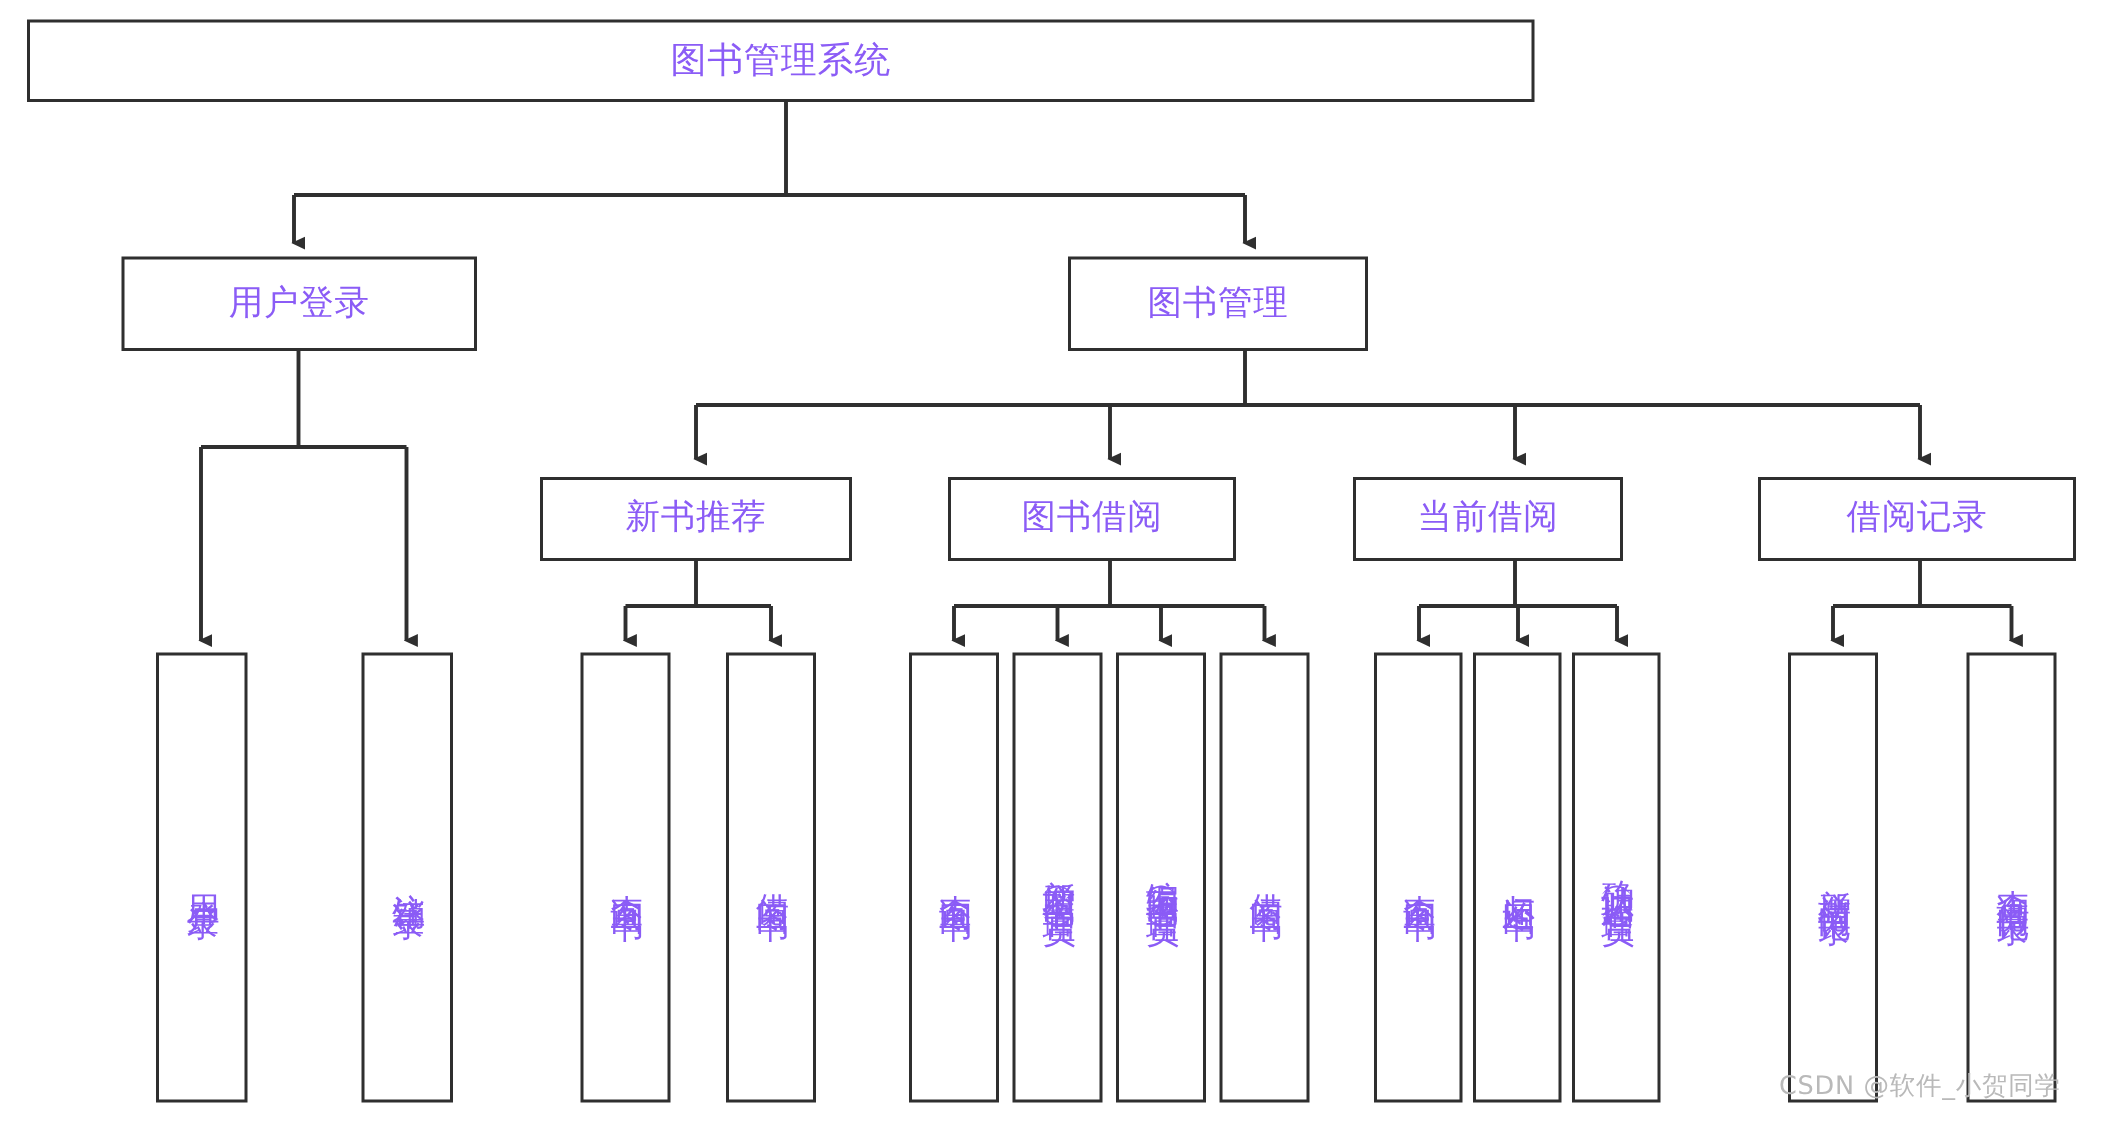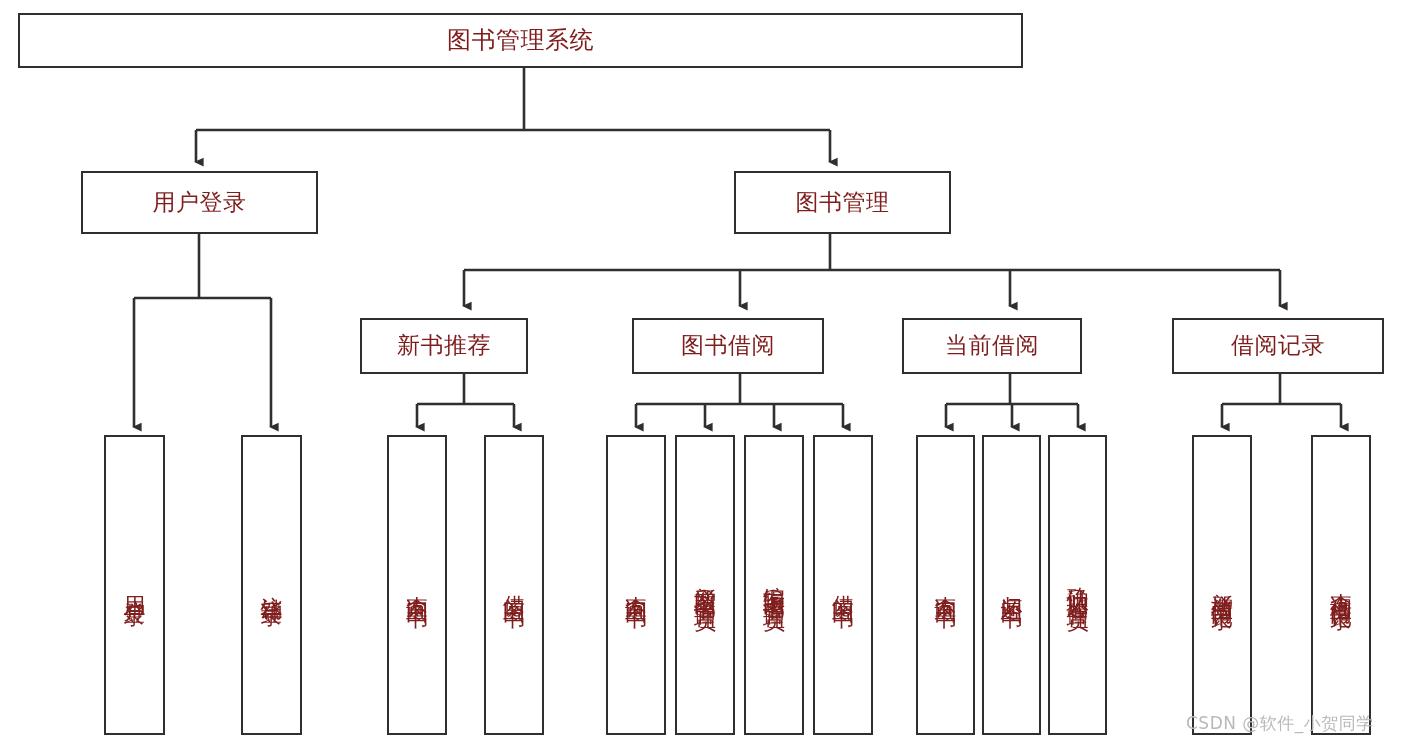--- a/index.html
+++ b/index.html
@@ -27,21 +27,21 @@
     pointer-events: none;
   }
   .node {
     position: absolute;
     box-sizing: border-box;
     border: 2.5px solid #2f2f2f;
     background: #ffffff;
     display: flex;
     align-items: center;
     justify-content: center;
-    color: #7f1d1d;
+    color: #8b5cf6;
     line-height: 1.18;
   }
   .node.horiz {
     font-size: 23px;
     letter-spacing: 0.5px;
   }
   .node.root {
     font-size: 24px;
   }
   .node.leaf {
@@ -118,23 +118,23 @@
       <path d="M1280,374 L1280,404"></path>
       <path d="M1222,404 L1341,404"></path>
       <path d="M1222,404 L1222,427" marker-end="url(#arrow)"></path>
       <path d="M1341,404 L1341,427" marker-end="url(#arrow)"></path>
     </g>
   </svg>
 
   <div class="node root horiz" style="left:18px; top:13px; width:1005px; height:55px;">图书管理系统</div>
 
   <div class="node horiz" style="left:81px; top:171px; width:237px; height:63px;">用户登录</div>
-  <div class="node horiz" style="left:734px; top:171px; width:217px; height:63px;">图书管理</div>
+  <div class="node horiz" style="left:712px; top:171px; width:200px; height:63px;">图书管理</div>
 
-  <div class="node horiz" style="left:360px; top:318px; width:168px; height:56px;">新书推荐</div>
+  <div class="node horiz" style="left:360px; top:318px; width:208px; height:56px;">新书推荐</div>
   <div class="node horiz" style="left:632px; top:318px; width:192px; height:56px;">图书借阅</div>
   <div class="node horiz" style="left:902px; top:318px; width:180px; height:56px;">当前借阅</div>
   <div class="node horiz" style="left:1172px; top:318px; width:212px; height:56px;">借阅记录</div>
 
   <div class="node leaf" style="left:104px; top:435px; width:61px; height:300px;">
     <span class="vtext">用户登录</span>
   </div>
   <div class="node leaf" style="left:241px; top:435px; width:61px; height:300px;">
     <span class="vtext">注销登录</span>
   </div>

